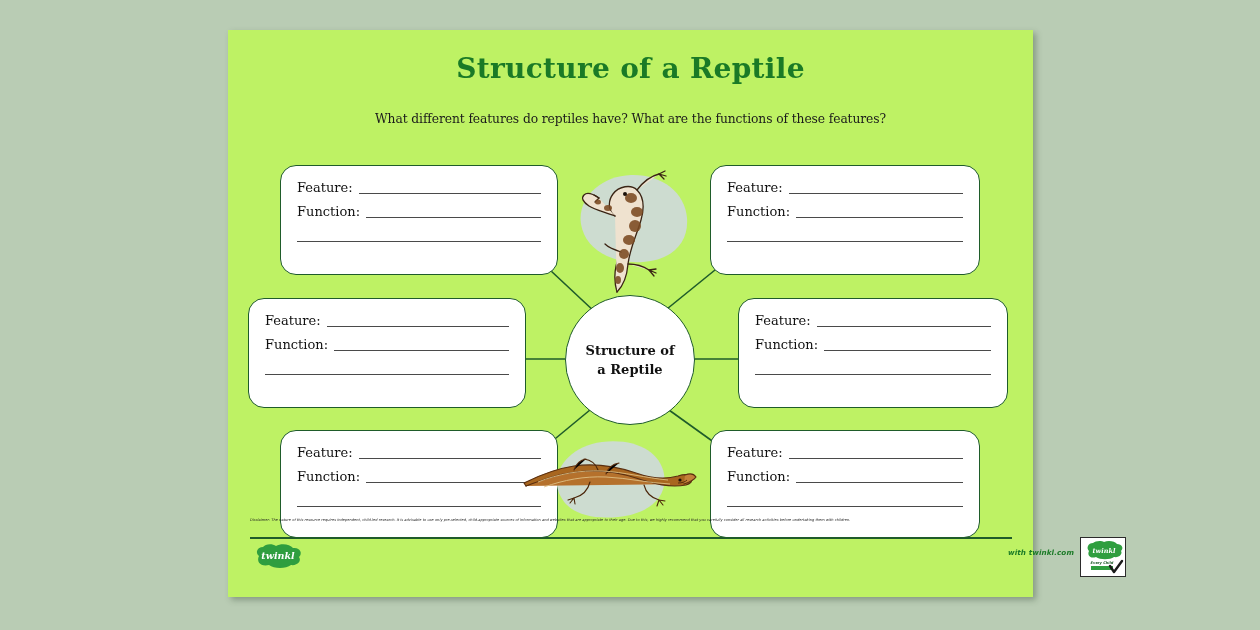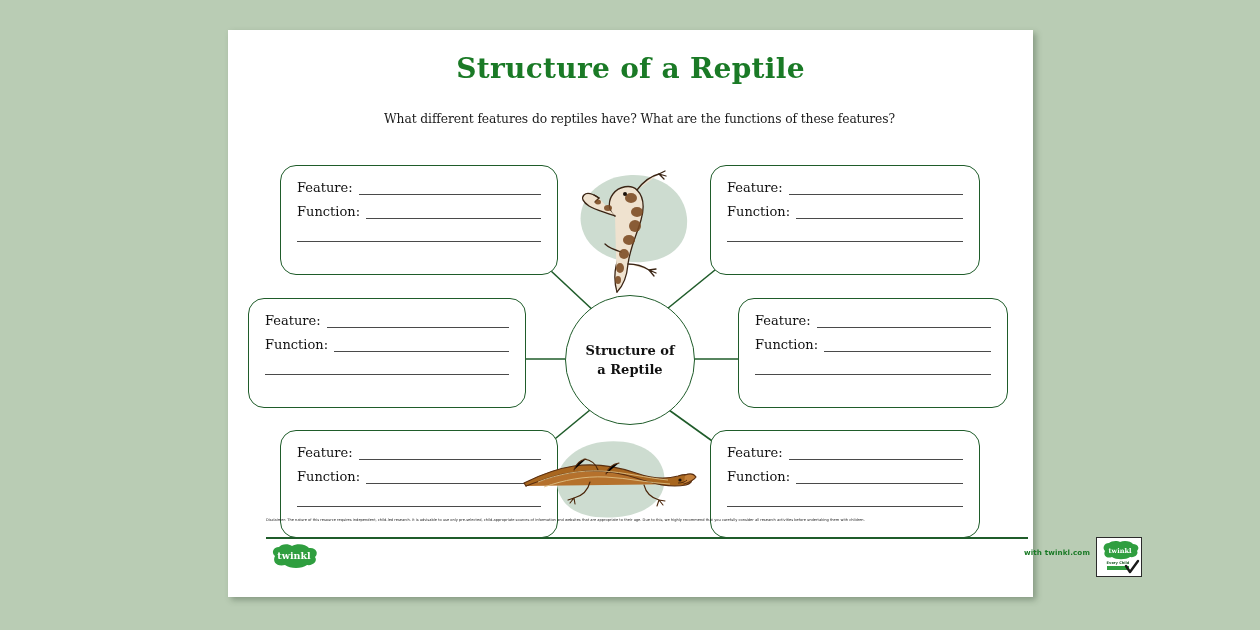--- a/index.html
+++ b/index.html
@@ -16,21 +16,21 @@
     position: relative;
   }
 
   
   #worksheet-page {
     position: absolute;
     left: 228px;
     top: 30px;
     width: 805px;
     height: 567px;
-    background: #ffffff;
+    background: #bef264;
     box-shadow: 3px 3px 6px rgba(40,60,40,0.35);
   }
 
   
   #page-title {
     position: absolute;
     left: 0;
     top: 22px;
     width: 805px;
     text-align: center;
@@ -44,21 +44,21 @@
     position: absolute;
     left: 0;
     width: 805px;
     text-align: center;
     color: #1b1b1b;
     font-family: "DejaVu Serif", serif;
     font-size: 12.3px;
     letter-spacing: -0.1px;
   }
   #instruction-line-1 { top: 63px; }
-  #instruction-line-2 { top: 82px; margin-left: 9px; }
+  #instruction-line-2 { top: 82px; }
 
   
   #mindmap {
     position: absolute;
     left: 0;
     top: 100px;
     width: 805px;
     height: 385px;
   }
   #connector-layer {
@@ -72,21 +72,21 @@
   .feature-box {
     position: absolute;
     box-sizing: border-box;
     background: #ffffff;
     border: 1.6px solid #1f5c2a;
     border-radius: 16px;
     padding: 14px 16px 10px 16px;
   }
   .box-row {
     display: flex;
-    align-items: center;
+    align-items: flex-start;
     margin-bottom: 9px;
     white-space: nowrap;
   }
   .box-label {
     font-family: "DejaVu Serif", serif;
     font-size: 13px;
     color: #111111;
     margin-right: 6px;
   }
   .write-line {
@@ -138,24 +138,25 @@
     position: absolute;
     z-index: 4;
     pointer-events: none;
   }
   #lizard-climbing-illustration { left: 333px; top: 38px;  width: 138px; height: 132px; }
   #lizard-walking-illustration  { left: 290px; top: 300px; width: 182px; height: 96px; }
 
   
   #footer {
     position: absolute;
-    left: 16px;
+    left: 0;
     bottom: 0;
     width: 904px;
     height: 80px;
+    font-style: italic;
   }
   #disclaimer-text {
     position: absolute;
     left: 22px;
     top: 0px;
     width: 760px;
     font-family: "DejaVu Sans", sans-serif;
     font-size: 3.6px;
     line-height: 1.75;
     color: #1d1d1d;

